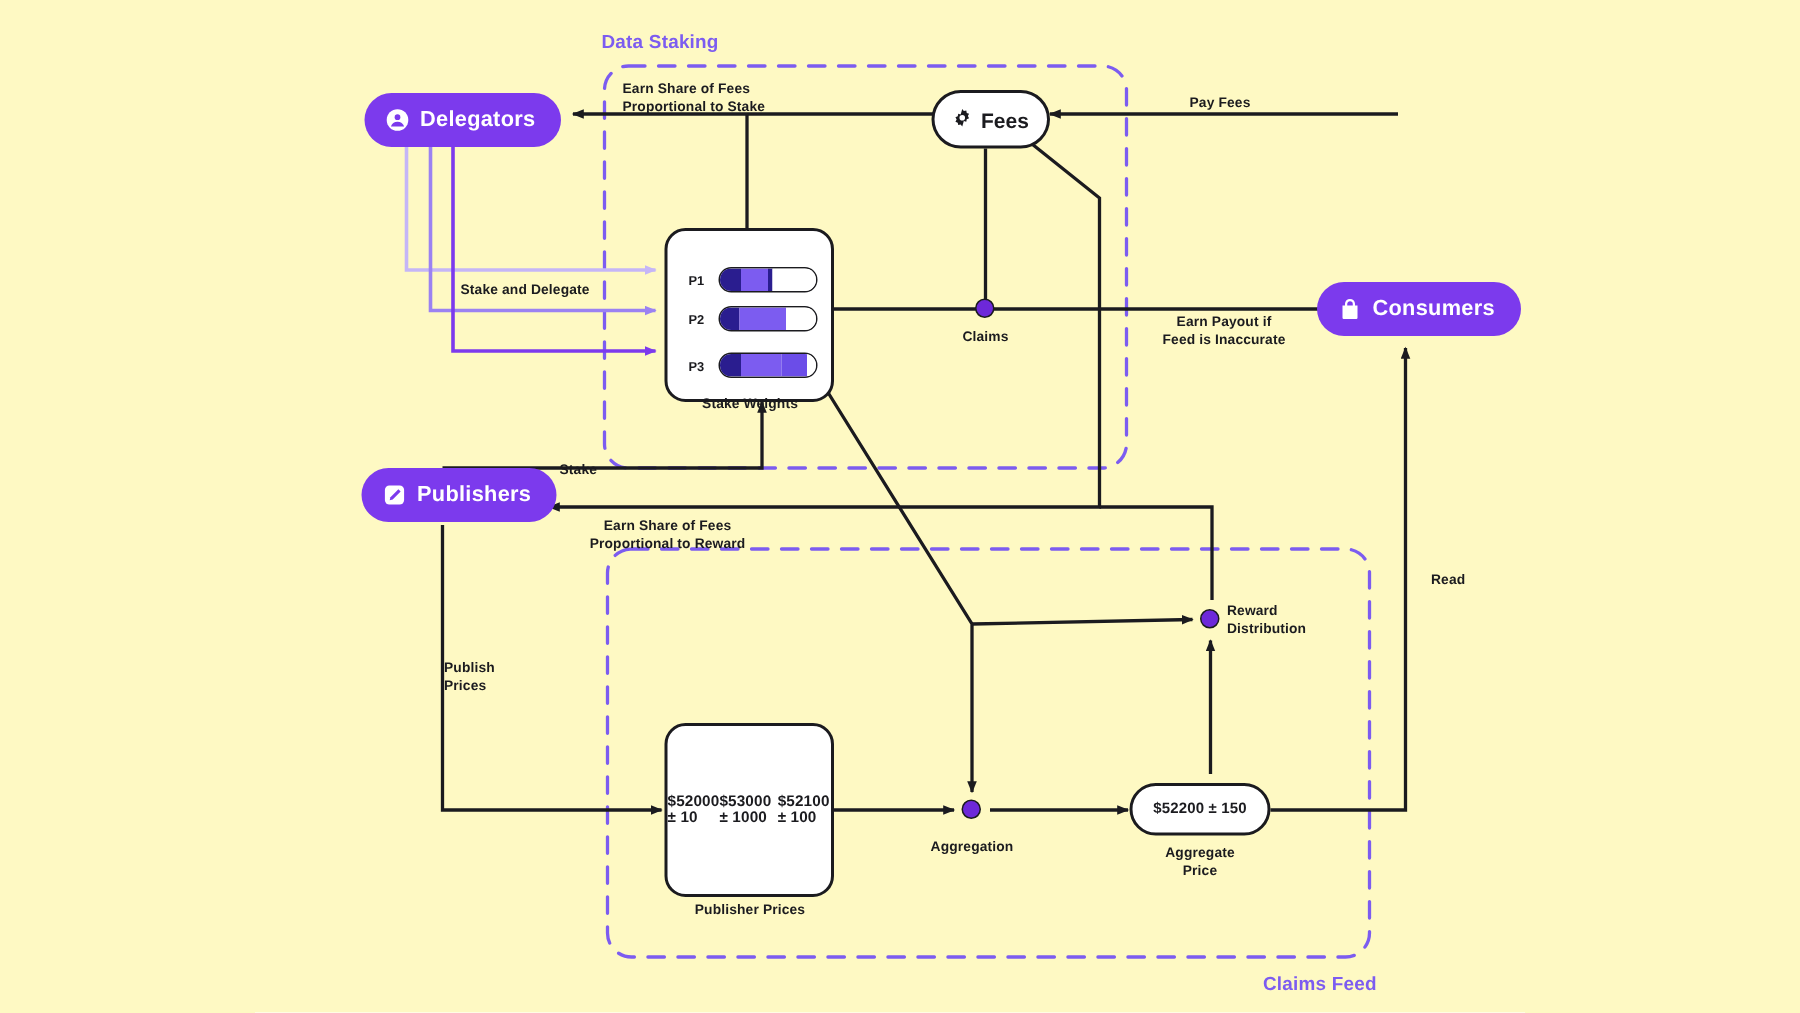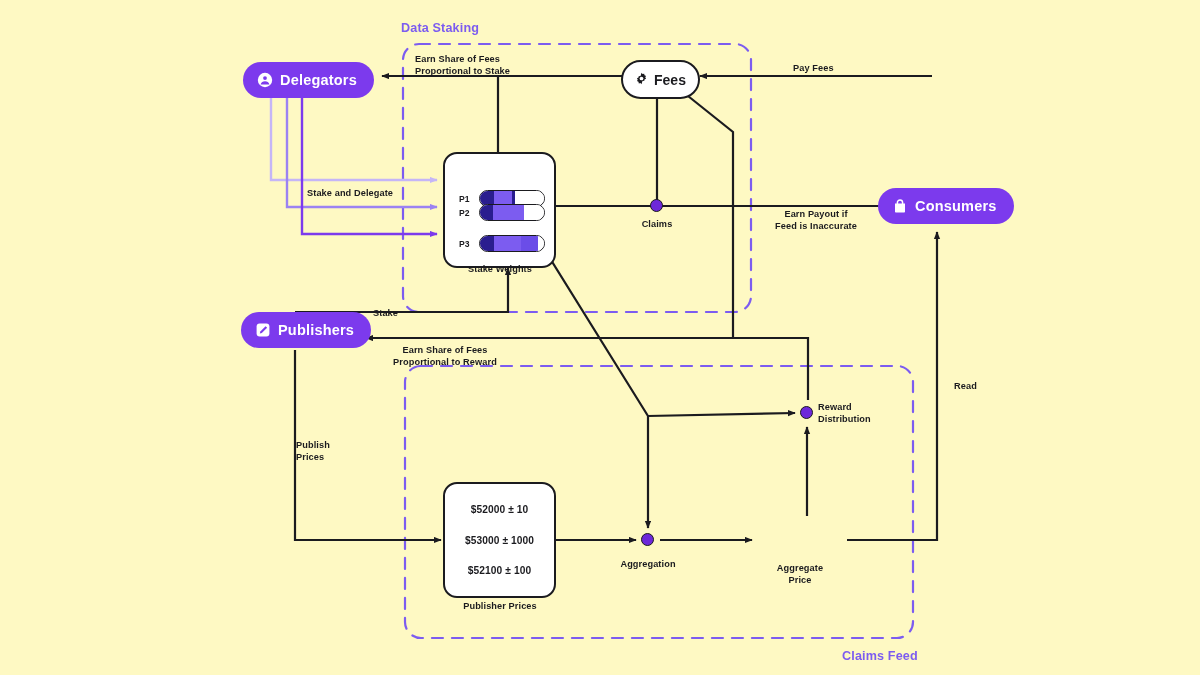--- a/index.html
+++ b/index.html
@@ -35,21 +35,21 @@
         font-size:10px;font-weight:700;color:#1b1b1f;letter-spacing:.1px;}
 
   .stakerow{position:absolute;display:flex;align-items:center;gap:7px;}
   .stakerow .pname{font-size:8.6px;font-weight:700;color:#1b1b1f;width:13px;}
   .bar{position:relative;width:64px;height:15px;border-radius:999px;
        border:1.6px solid #1b1b1f;background:#fff;overflow:hidden;
        display:flex;}
   .seg{height:100%;}
 
   .prices{position:absolute;left:0;right:0;top:0;bottom:0;
-          display:flex;flex-direction:column;align-items:center;
+          display:flex;flex-direction:row;align-items:center;
           justify-content:space-evenly;}
   .prices div{font-size:10.2px;font-weight:700;color:#1b1b1f;letter-spacing:.1px;}
 
   .dot{position:absolute;width:13px;height:13px;border-radius:50%;
        background:#6d28d9;border:1.8px solid #1b1b1f;box-sizing:border-box;}
 </style>
 </head>
 <body>
 
 <div id="stage">
@@ -147,21 +147,21 @@
       <svg width="13" height="13" viewBox="0 0 16 16">
         <path d="M8 .9l1.3 1.6 2-.5.4 2 1.9.8-1 1.8 1 1.8-1.9.8-.4 2-2-.5L8 15.1
                  6.7 13.5l-2 .5-.4-2-1.9-.8 1-1.8-1-1.8 1.9-.8.4-2 2 .5z" fill="#1b1b1f"></path>
         <circle cx="8" cy="8" r="2.3" fill="#fff"></circle>
       </svg>
     </span>
     <span>Fees</span>
   </div>
 
   <div class="card" style="left:443px;top:152px;width:113px;height:116px;">
-    <div class="stakerow" style="left:14px;top:36px;">
+    <div class="stakerow" style="left:14px;top:24px;">
       <span class="pname">P1</span>
       <span class="bar">
         <span class="seg" style="width:22%;background:#2a1d8f;"></span>
         <span class="seg" style="width:28%;background:#7c5cf0;"></span>
         <span class="seg" style="width:4%;background:#2a1d8f;"></span>
         <span class="seg" style="width:46%;background:#ffffff;"></span>
       </span>
     </div>
     <div class="stakerow" style="left:14px;top:50px;">
       <span class="pname">P2</span>
@@ -185,20 +185,23 @@
 
   <div class="card" style="left:443px;top:482px;width:113px;height:116px;">
     <div class="prices">
       <div>$52000 ± 10</div>
       <div>$53000 ± 1000</div>
       <div>$52100 ± 100</div>
     </div>
   </div>
   <div class="lbl c" style="left:440px;top:601px;width:120px;">Publisher Prices</div>
 
+  <div class="aggbox" style="left:753px;top:522px;width:94px;height:35px;">
+    <span>$52200 ± 150</span>
+  </div>
   <div class="lbl c" style="left:750px;top:563px;width:100px;">Aggregate
 Price</div>
 
   <div class="dot" style="left:650px;top:199px;"></div>
   <div class="lbl c" style="left:617px;top:219px;width:80px;">Claims</div>
 
   <div class="dot" style="left:641px;top:533px;"></div>
   <div class="lbl c" style="left:608px;top:559px;width:80px;">Aggregation</div>
 
   <div class="dot" style="left:800px;top:406px;"></div>

